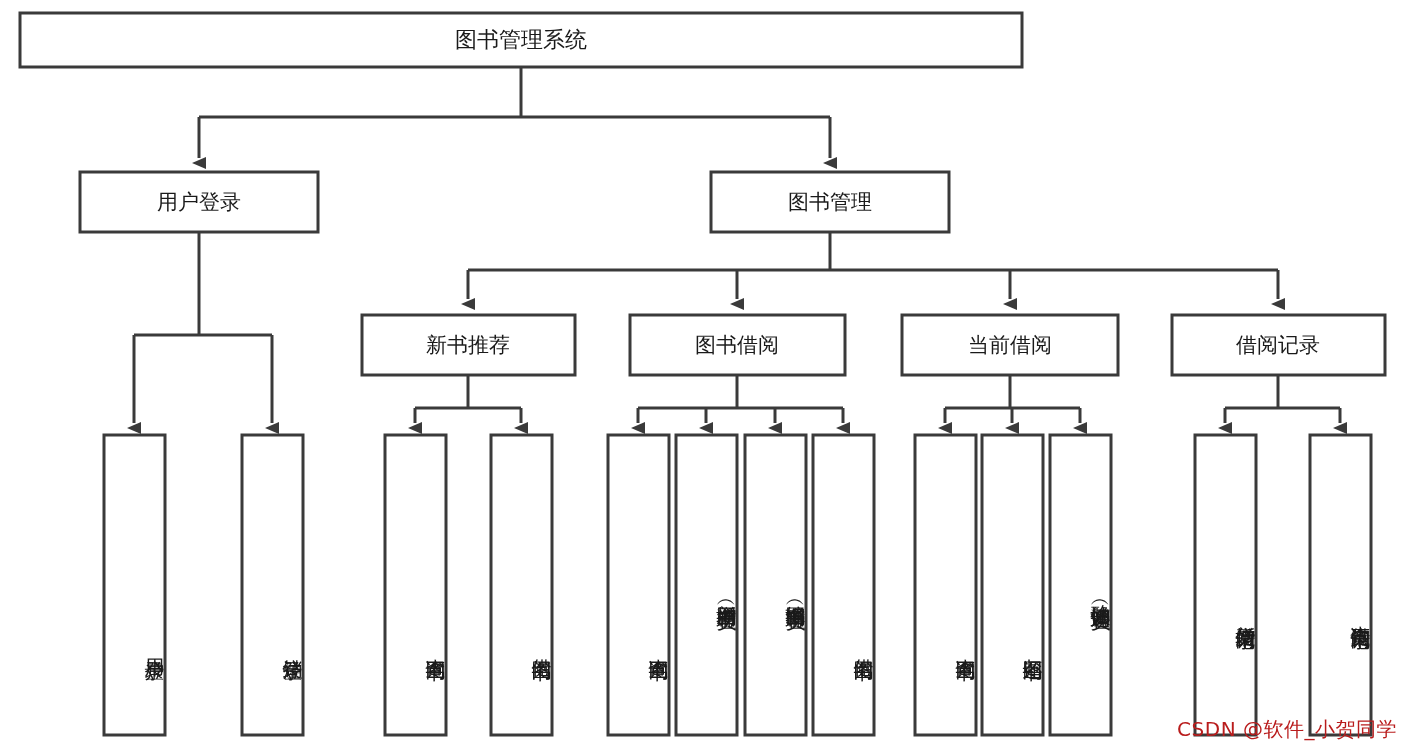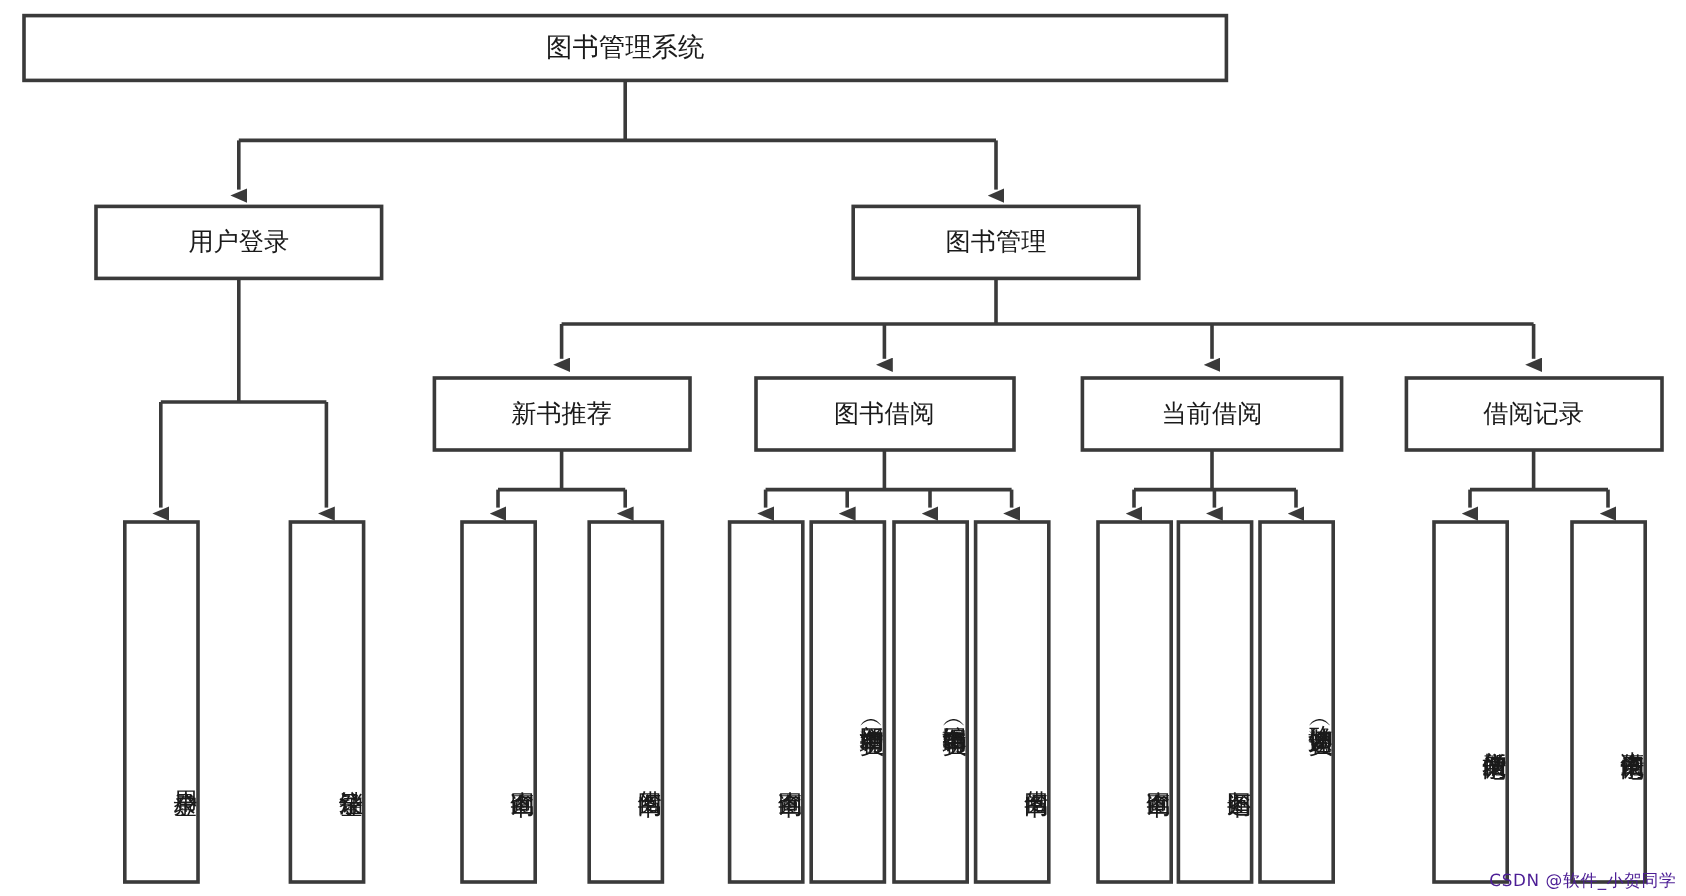--- a/index.html
+++ b/index.html
@@ -73,22 +73,22 @@
     display: flex;
     align-items: flex-start;
     justify-content: center;
     pointer-events: none;
   }
   .watermark {
     position: absolute;
     right: 8px;
     bottom: 4px;
     font-family: "DejaVu Sans", "Liberation Sans", sans-serif;
-    font-size: 14px;
-    color: #4c1d95;
+    font-size: 20px;
+    color: #b91c1c;
     letter-spacing: 0.5px;
     white-space: nowrap;
   }
 </style>
 </head>
 <body>
 
 <div id="diagram-root">
 
   <svg id="tree-svg" viewBox="0 0 1405 747">

